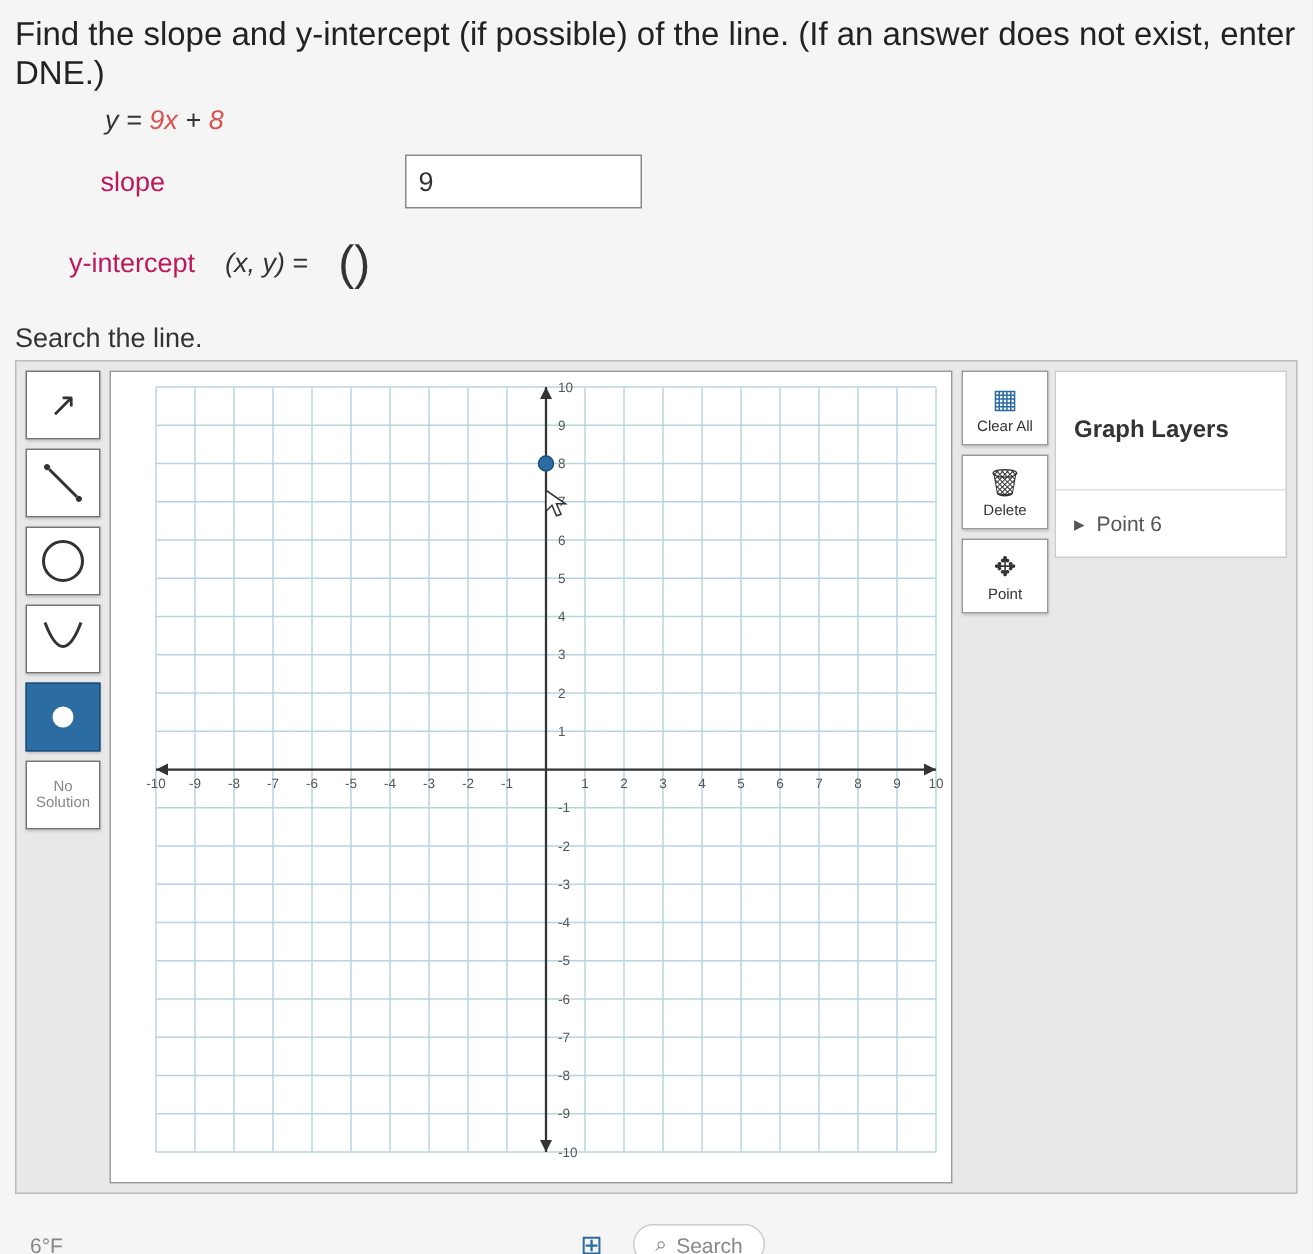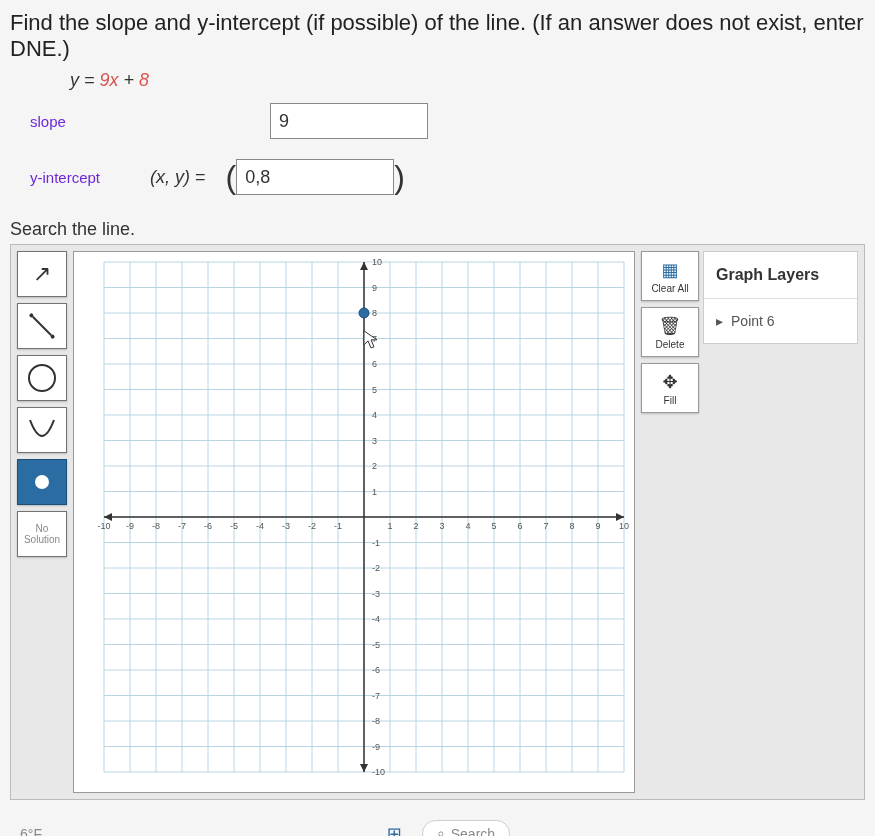--- a/index.html
+++ b/index.html
@@ -24,23 +24,24 @@
   }
   .equation .x { color: #d9534f; }
   .equation .num { color: #d9534f; }
   .row {
     display: flex;
     align-items: center;
     margin: 12px 0 20px 20px;
     gap: 30px;
   }
   .label {
-    font-size: 15px;
-    color: #6d28d9;
+    font-size: 18px;
+    color: #be185d;
     min-width: 80px;
+    text-align: right;
   }
   .input-box {
     border: 1px solid #888;
     background: #fff;
     width: 140px;
     height: 30px;
     font-size: 18px;
     padding: 2px 8px;
     display: inline-flex;
     align-items: center;
@@ -125,21 +126,21 @@
   }
   .layers-panel {
     background: #fff;
     border: 1px solid #ccc;
     margin-left: 4px;
     flex: 1;
   }
   .layers-header {
     font-size: 16px;
     font-weight: bold;
-    padding: 14px 12px;
+    padding: 30px 12px;
     border-bottom: 1px solid #ddd;
   }
   .layer-item {
     padding: 14px 12px;
     font-size: 14px;
     color: #555;
     display: flex;
     align-items: center;
     gap: 8px;
   }
@@ -188,21 +189,20 @@
   <span class="label">slope</span>
   <span style="width:100px;"></span>
   <span class="input-box">9</span>
 </div>
 
 <div class="yint-row">
   <span class="label" style="min-width:100px;">y-intercept</span>
   <span><i>(x, y)</i> <span>=</span></span>
   <span style="display:flex;align-items:center;">
     <span class="paren">(</span>
-    <span class="input-box">0,8</span>
     <span class="paren">)</span>
   </span>
 </div>
 
 <div class="sketch-label">Search the line.</div>
 
 <div class="graph-area">
 
   <div class="toolbar-left">
     <div class="tool-btn">
@@ -327,21 +327,21 @@
     <div class="right-btn">
       <span class="right-icon" style="color:#2b6ca3;">▦</span>
       <span>Clear All</span>
     </div>
     <div class="right-btn">
       <span class="right-icon">🗑</span>
       <span>Delete</span>
     </div>
     <div class="right-btn">
       <span class="right-icon">✥</span>
-      <span>Fill</span>
+      <span>Point</span>
     </div>
   </div>
 
   <div class="layers-panel">
     <div class="layers-header">Graph Layers</div>
     <div class="layer-item">
       <span>▸</span>
       <span>Point 6</span>
     </div>
   </div>

